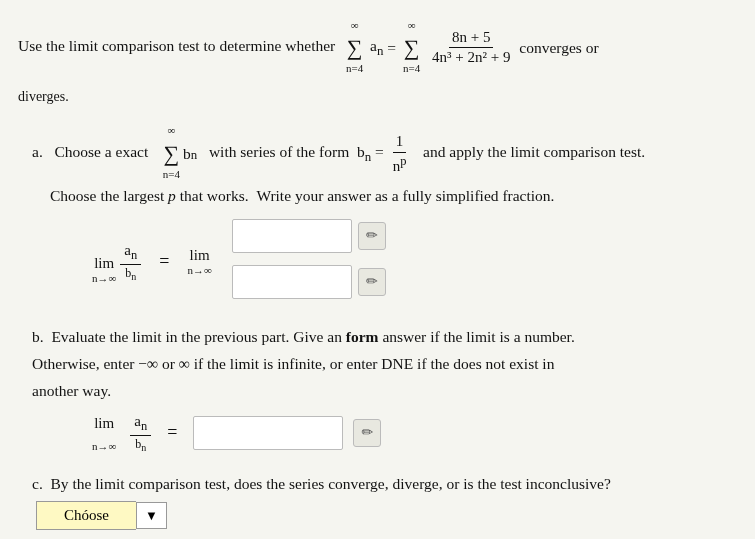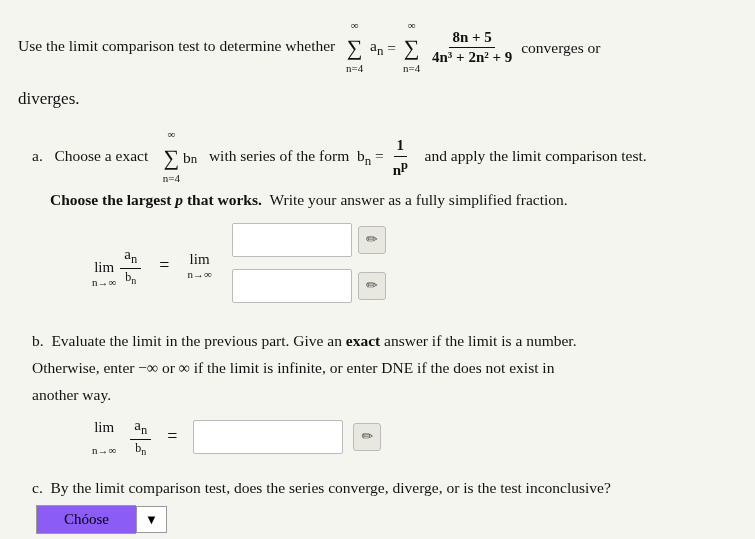--- a/index.html
+++ b/index.html
@@ -18,33 +18,32 @@
       max-width: 720px;
     }
 
     .intro-line {
       font-size: 15.5px;
       line-height: 1.7;
       margin-bottom: 2px;
     }
 
     .diverges-line {
-      font-size: 17px;
+      font-size: 14px;
       margin-bottom: 18px;
       margin-top: 12px;
     }
 
     .math-frac {
       display: inline-flex;
       flex-direction: column;
       align-items: center;
       vertical-align: middle;
       font-size: 15px;
       margin: 0 2px;
-      font-weight: bold;
     }
     .math-frac .num {
       border-bottom: 1.5px solid #111;
       padding: 0 3px;
       line-height: 1.3;
     }
     .math-frac .den {
       padding: 0 3px;
       line-height: 1.3;
     }
@@ -81,21 +80,21 @@
       margin-bottom: 2px;
     }
 
     .part-a-line2 {
       font-size: 15.5px;
       margin-bottom: 14px;
       padding-left: 18px;
     }
 
     .bold {
-      font-weight: bold;
+      font-weight: normal;
     }
 
     .lim-section {
       display: flex;
       align-items: center;
       gap: 12px;
       margin-left: 60px;
       margin-bottom: 8px;
     }
 
@@ -186,21 +185,21 @@
       display: inline-flex;
       align-items: center;
       margin-left: 4px;
       margin-top: 4px;
     }
 
     .choose-btn {
       padding: 5px 16px;
       font-size: 15px;
       font-family: "Times New Roman", Times, serif;
-      background: #8b5cf6;
+      background: #fef9c3;
       border: 1px solid #999;
       border-right: none;
       cursor: pointer;
       min-width: 100px;
     }
 
     .choose-arrow-btn {
       padding: 5px 8px;
       font-size: 13px;
       background: #fff;
@@ -303,21 +302,21 @@
         <div class="input-row">
           <div class="answer-input"></div>
           <div class="pencil-icon">✏</div>
         </div>
       </div>
     </div>
   </div>
 
   <div class="part-b">
     <span>b.</span>
-    &nbsp;Evaluate the limit in the previous part. Give an <strong>exact</strong> answer if the limit is a number.<br>
+    &nbsp;Evaluate the limit in the previous part. Give an <strong>form</strong> answer if the limit is a number.<br>
     Otherwise, enter −∞ or ∞ if the limit is infinite, or enter DNE if the does not exist in<br>
     another way.
 
     <div class="part-b-lim">
       <div style="display:flex;flex-direction:column;align-items:center;margin-right:4px;">
         <span style="font-size:15px;">lim</span>
         <span style="font-size:11px;">n→∞</span>
       </div>
       <span class="lim-frac">
         <span class="lf-num">a<sub>n</sub></span>

